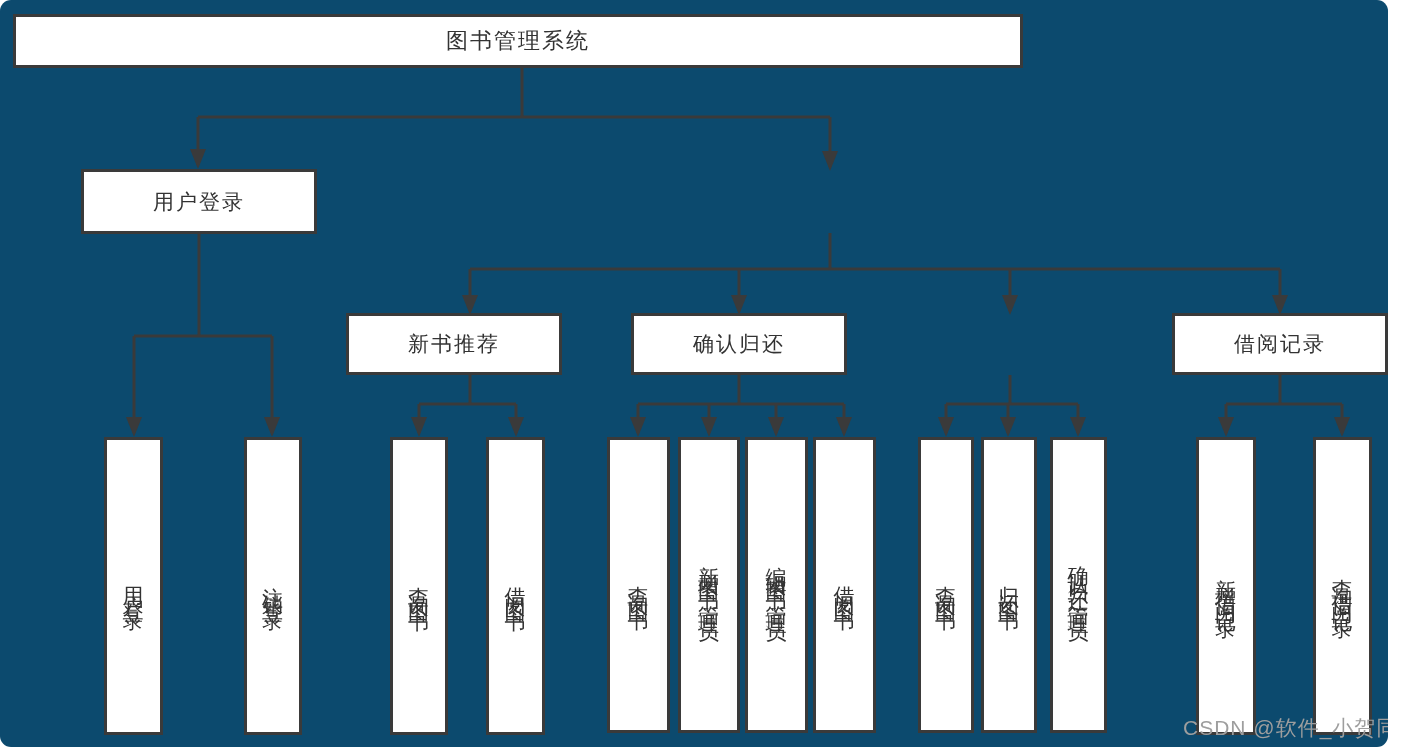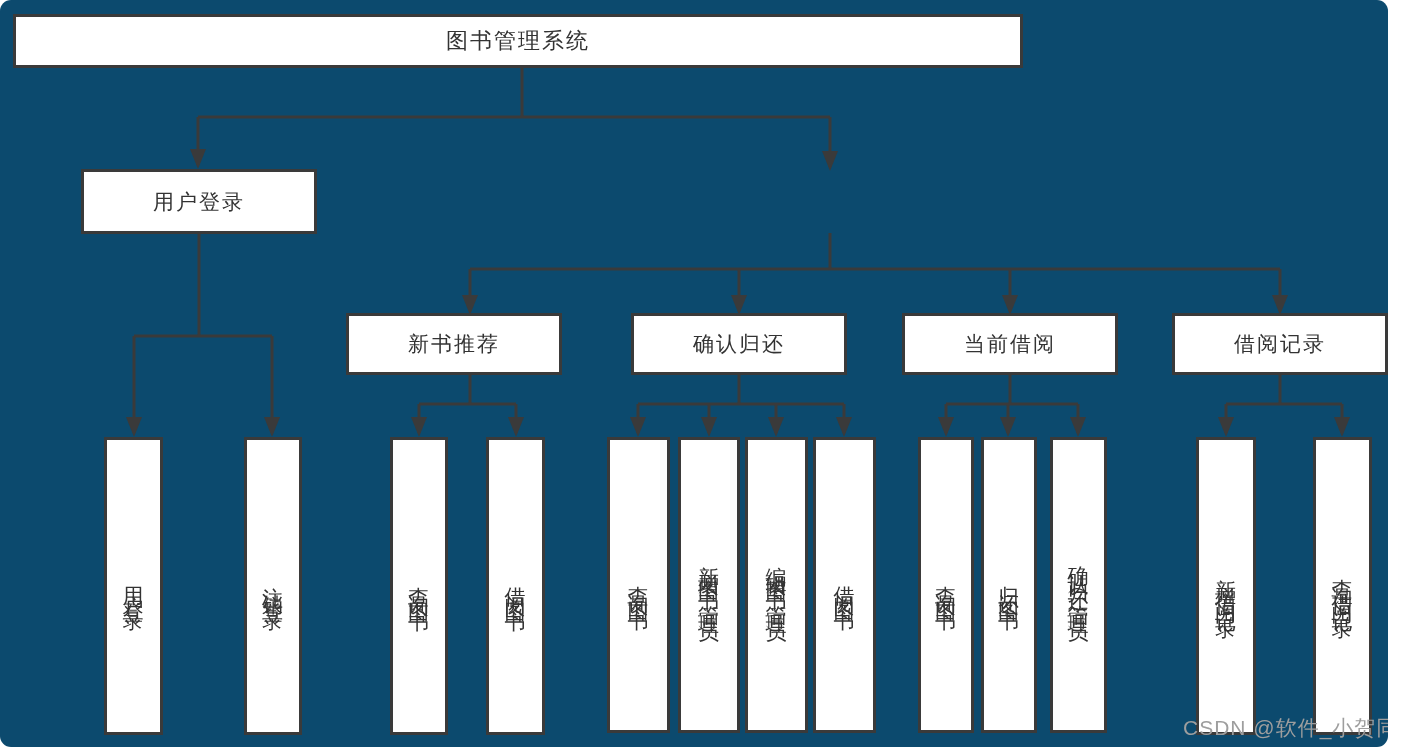--- a/index.html
+++ b/index.html
@@ -70,23 +70,20 @@
   <div class="box hbox" style="left:81px;top:169px;width:236px;height:65px">
     <span>用户登录</span>
   </div>
 
   <div class="box hbox" style="left:346px;top:313px;width:216px;height:62px">
     <span>新书推荐</span>
   </div>
   <div class="box hbox" style="left:631px;top:313px;width:216px;height:62px">
     <span>确认归还</span>
   </div>
-  <div class="box hbox" style="left:902px;top:313px;width:216px;height:62px">
-    <span>当前借阅</span>
-  </div>
   <div class="box hbox" style="left:1172px;top:313px;width:216px;height:62px">
     <span>借阅记录</span>
   </div>
 
   <div class="box vbox" style="left:104px;top:437px;width:59px;height:298px">
     <span>用户登录</span>
   </div>
   <div class="box vbox" style="left:244px;top:437px;width:58px;height:298px">
     <span>注销登录</span>
   </div>

